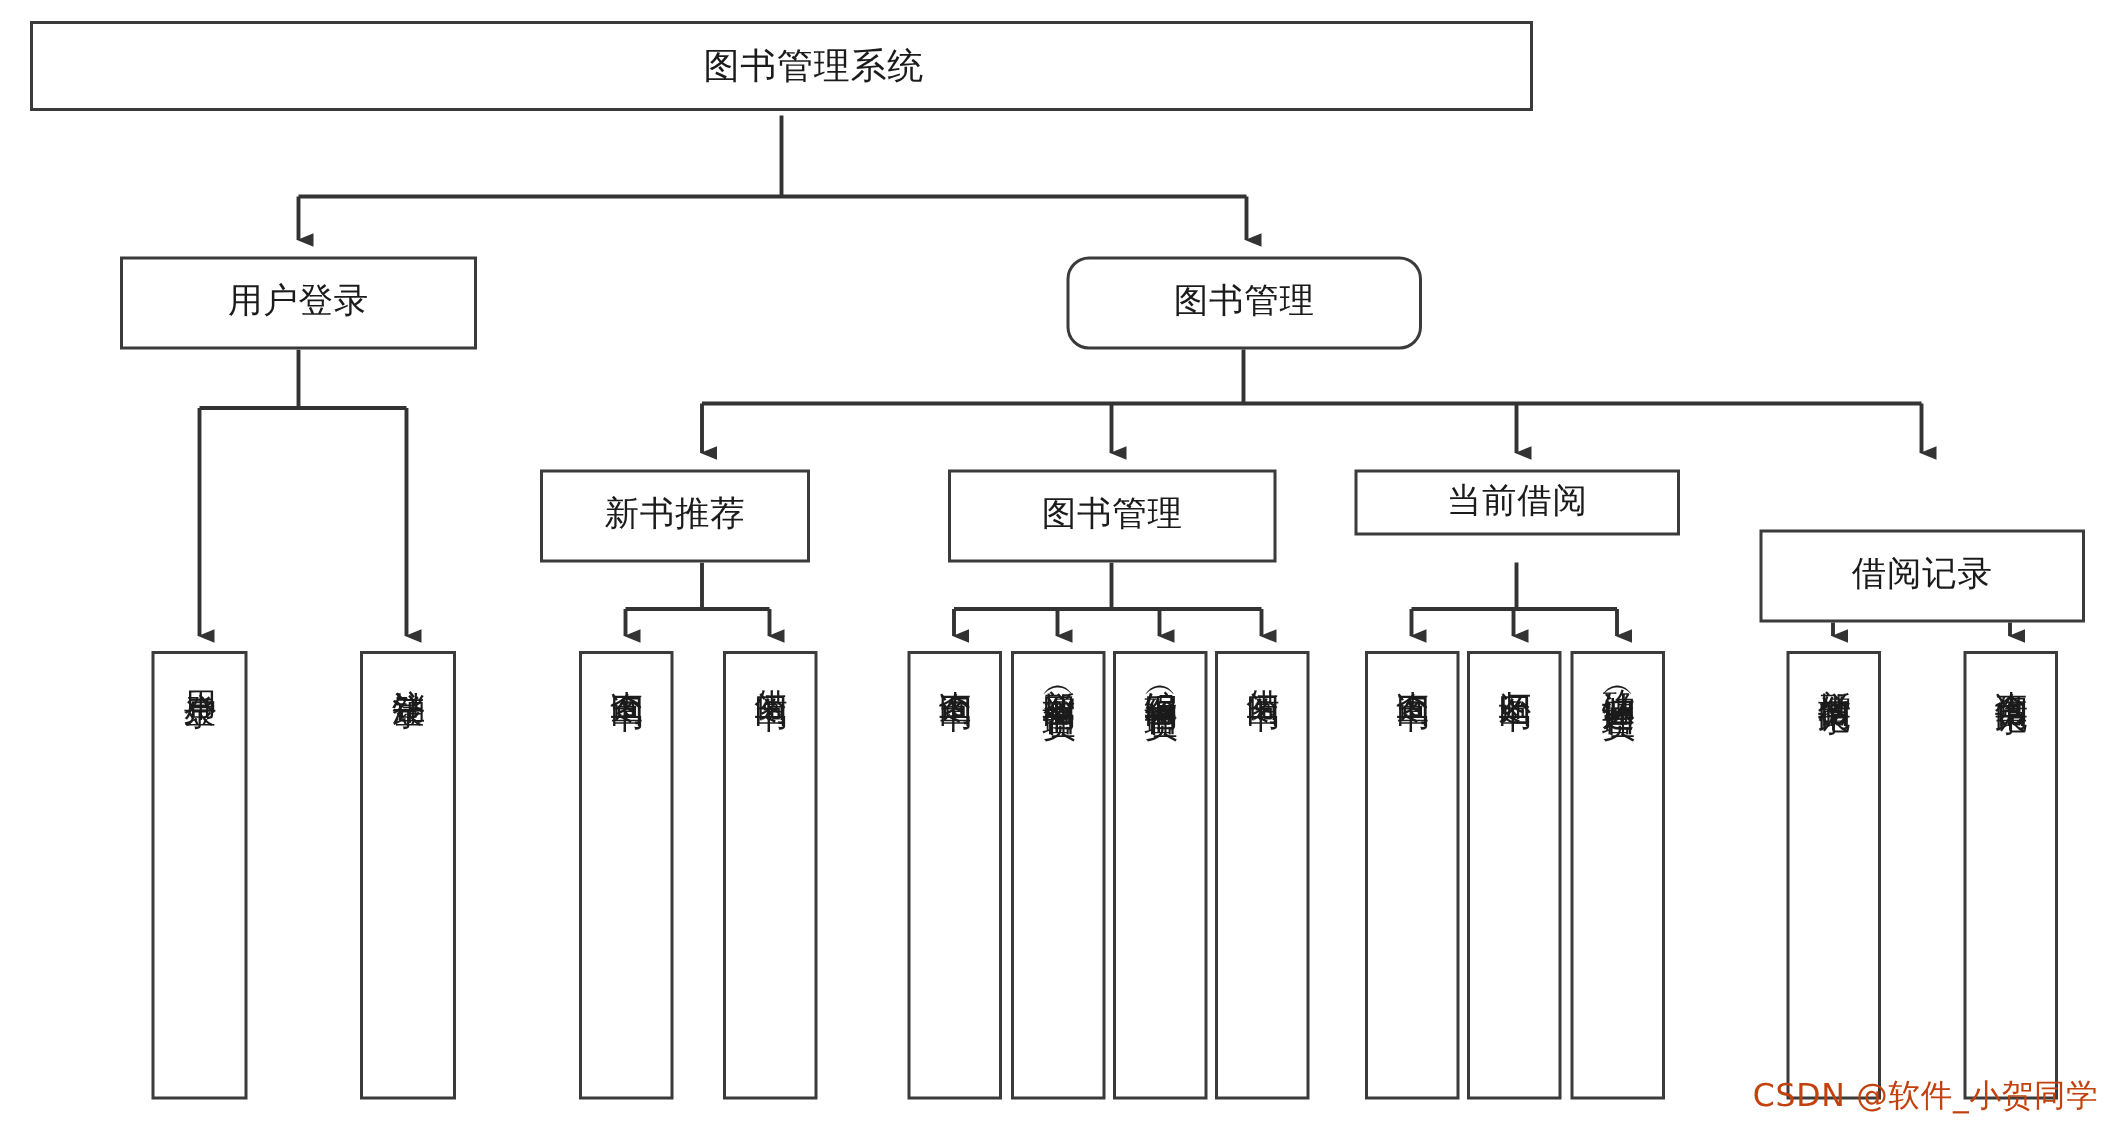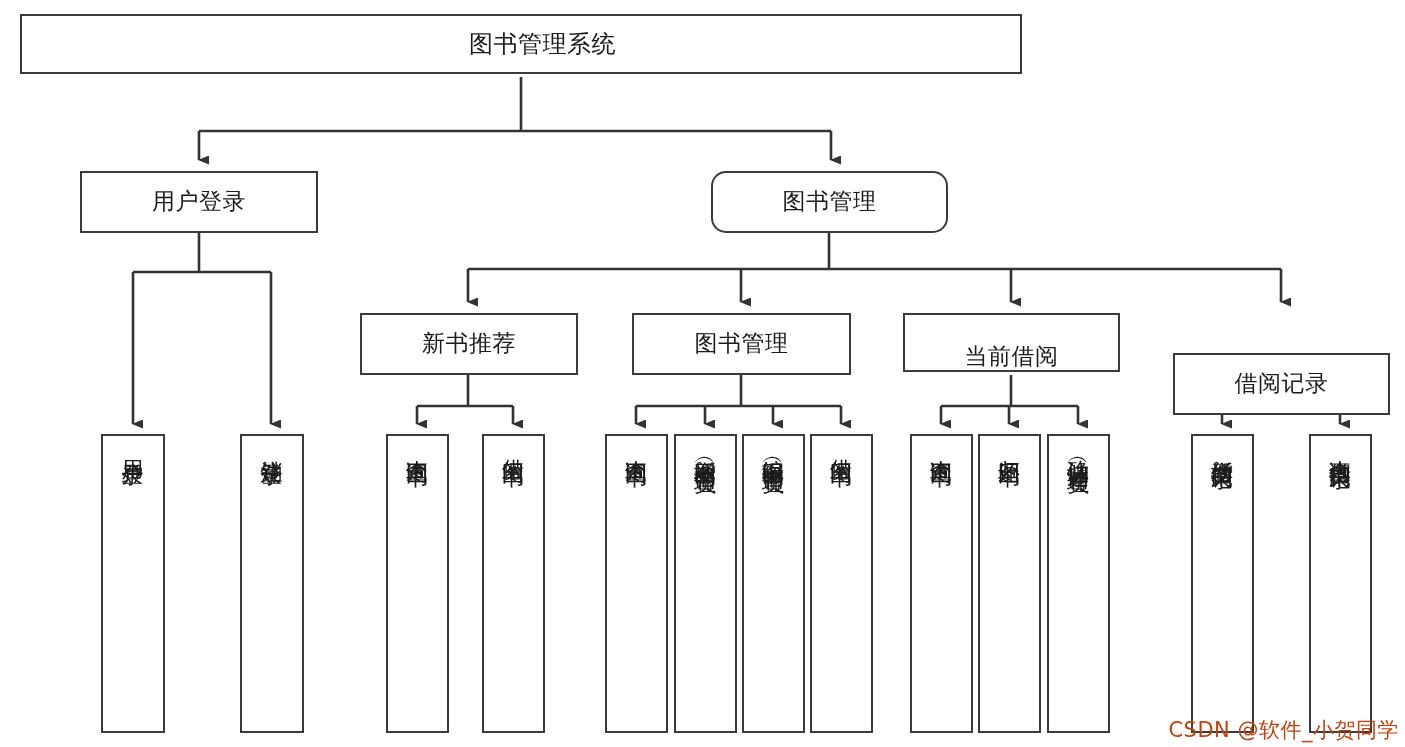--- a/index.html
+++ b/index.html
@@ -113,29 +113,29 @@
   </div>
 
   <div class="node horiz" style="left:80px;top:171px;width:238px;height:62px;">
     <span class="label">用户登录</span>
   </div>
 
   <div class="node horiz" style="left:711px;top:171px;width:237px;height:62px;border-radius:15px;">
     <span class="label">图书管理</span>
   </div>
 
-  <div class="node horiz" style="left:360px;top:313px;width:218px;height:62px;">
+  <div class="node horiz" style="left:360px;top:313px;width:180px;height:62px;">
     <span class="label">新书推荐</span>
   </div>
 
   <div class="node horiz" style="left:632px;top:313px;width:219px;height:62px;">
     <span class="label">图书管理</span>
   </div>
 
-  <div class="node horiz" style="left:903px;top:313px;width:217px;height:59px;align-items:flex-end;">
+  <div class="node horiz" style="left:903px;top:313px;width:217px;height:44px;">
     <span class="label">当前借阅</span>
   </div>
 
   <div class="node horiz" style="left:1173px;top:313px;width:217px;height:62px;margin-top:40px;">
     <span class="label">借阅记录</span>
   </div>
 
   <div class="node vert" style="left:101px;top:434px;width:64px;height:299px;">
     <span class="label">用户登录</span>
   </div>

